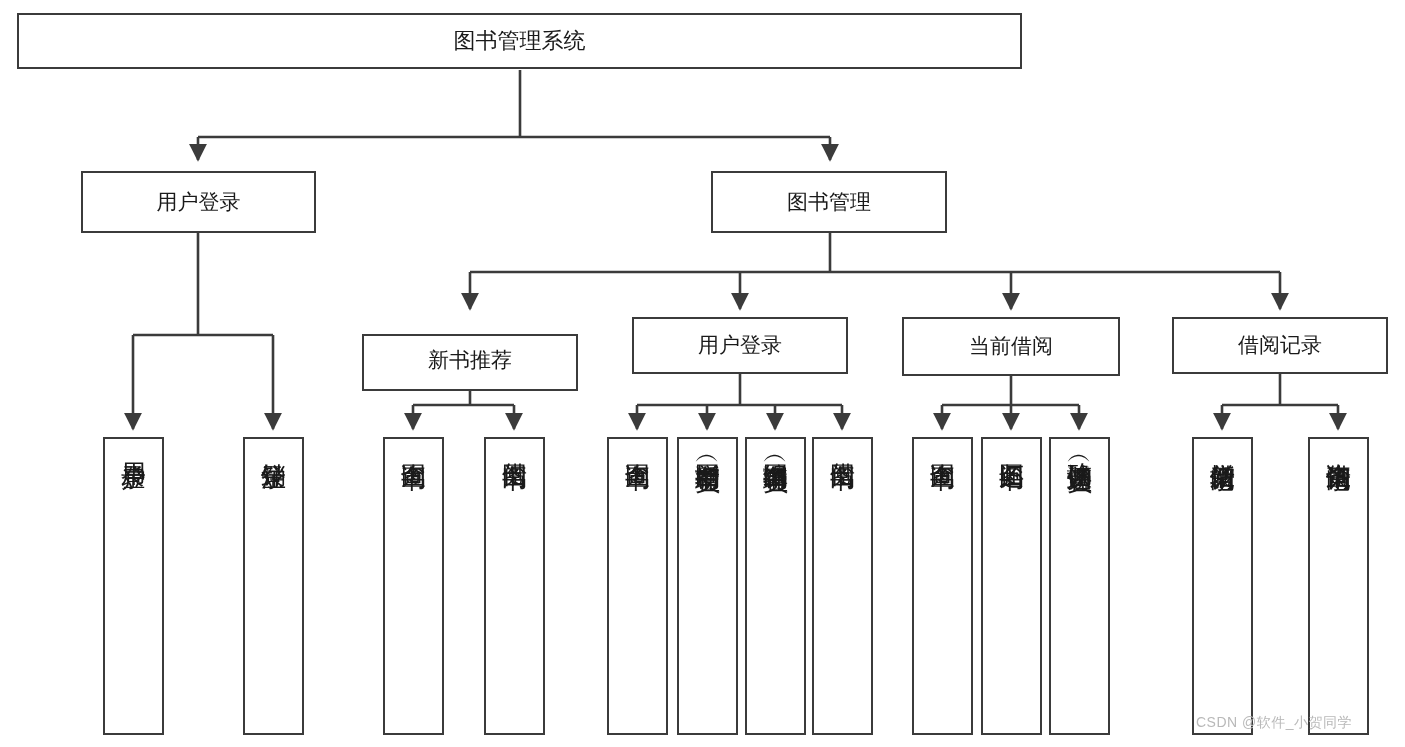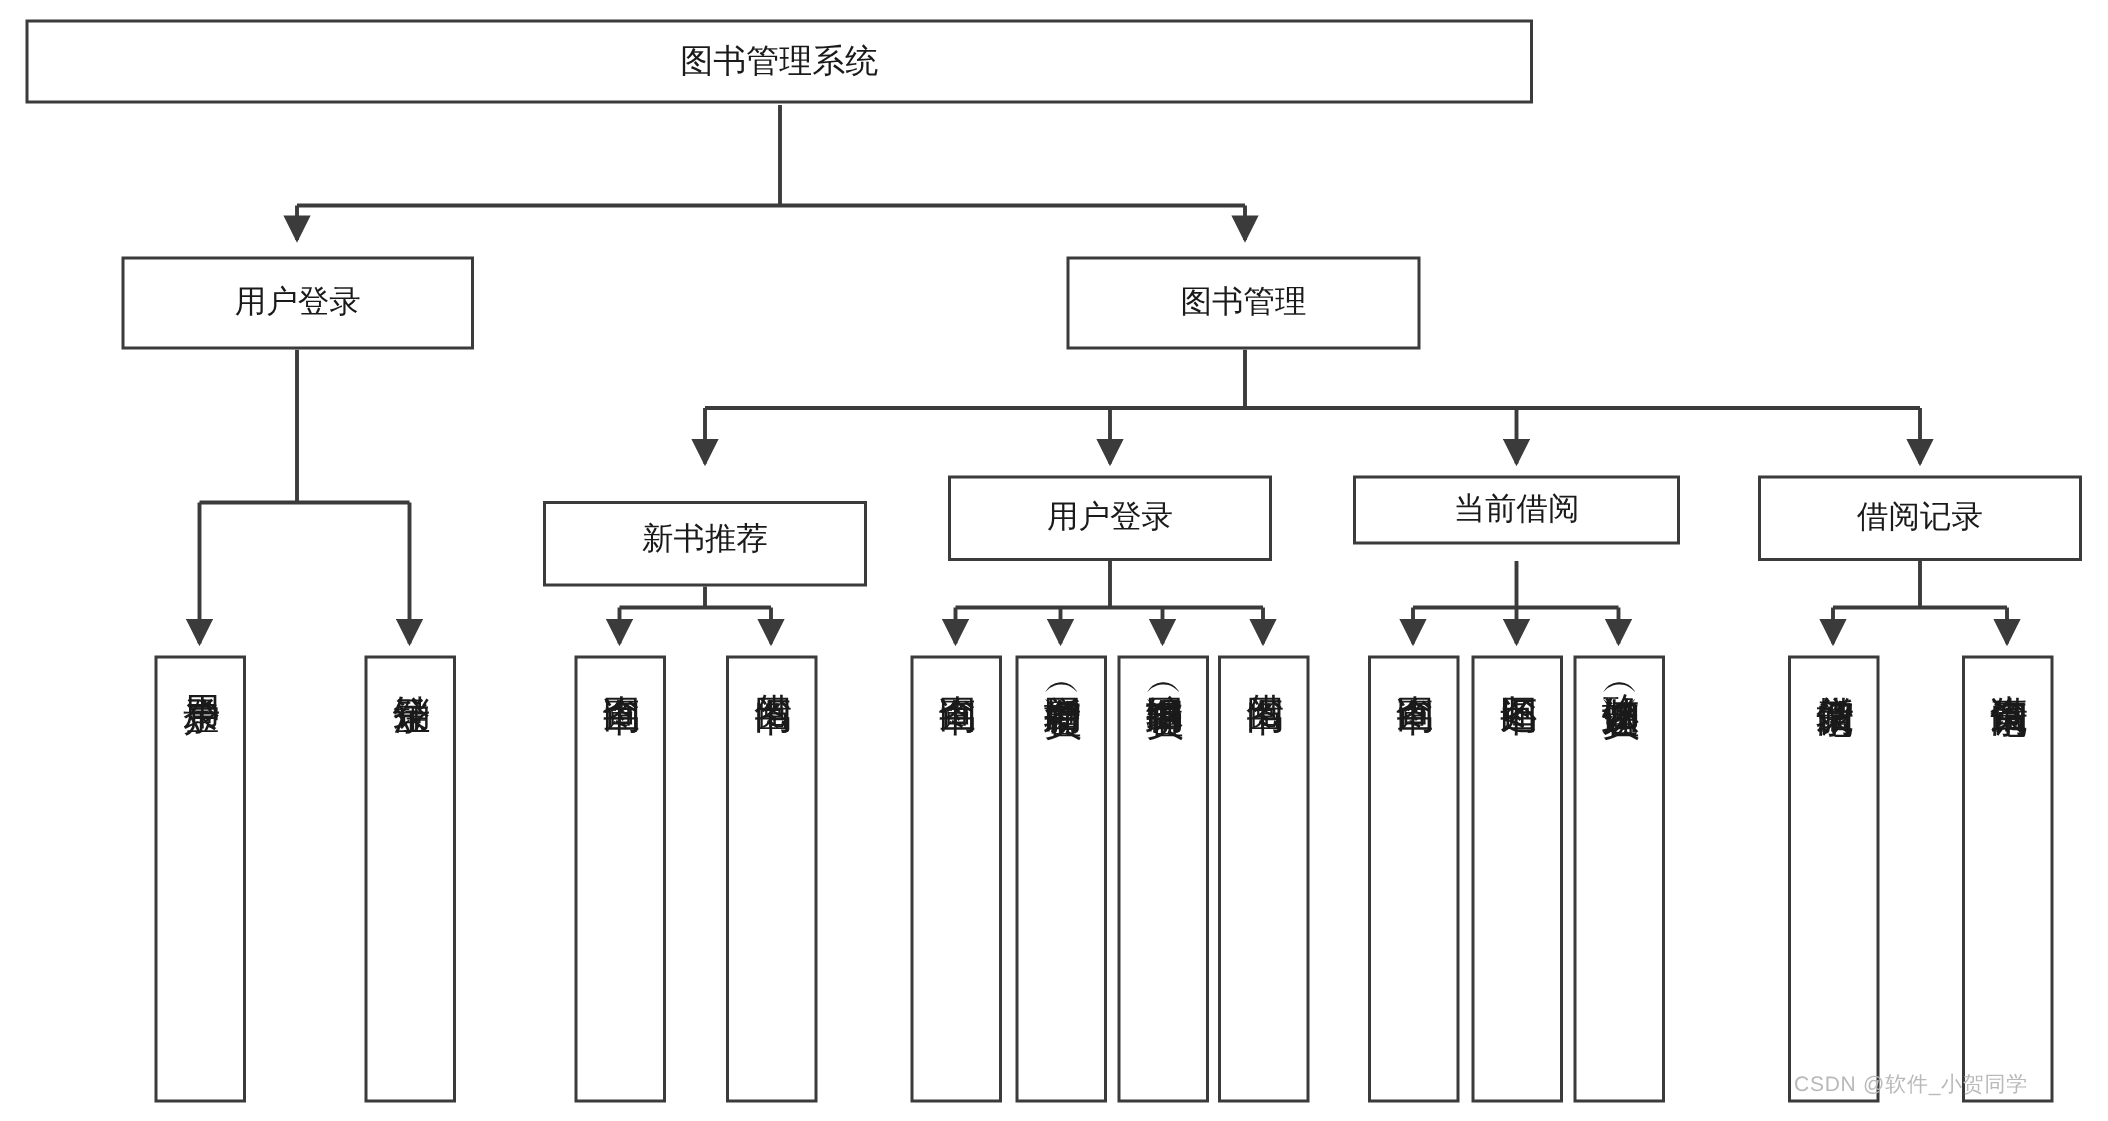--- a/index.html
+++ b/index.html
@@ -142,21 +142,21 @@
   </div>
 
   <div class="node horiz" style="left:362px; top:334px; width:216px; height:57px;font-family:Liberation Mono, monospace;">
     <span class="label">新书推荐</span>
   </div>
 
   <div class="node horiz" style="left:632px; top:317px; width:216px; height:57px;">
     <span class="label">用户登录</span>
   </div>
 
-  <div class="node horiz" style="left:902px; top:317px; width:218px; height:46px;justify-content:center;">
+  <div class="node horiz" style="left:902px; top:317px; width:218px; height:59px;justify-content:center;">
     <span class="label">当前借阅</span>
   </div>
 
   <div class="node horiz" style="left:1172px; top:317px; width:216px; height:57px;align-items:center;">
     <span class="label">借阅记录</span>
   </div>
 
   <div class="node vert" style="left:103px; top:437px; width:61px; height:298px;">
     <span class="label">用户登录</span>
   </div>

